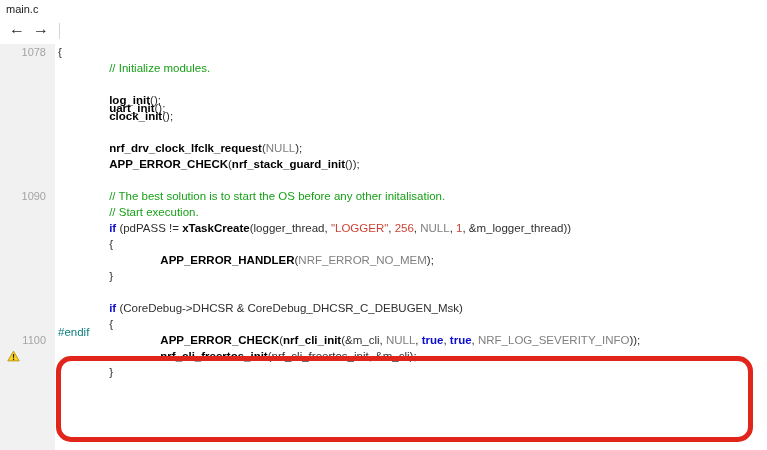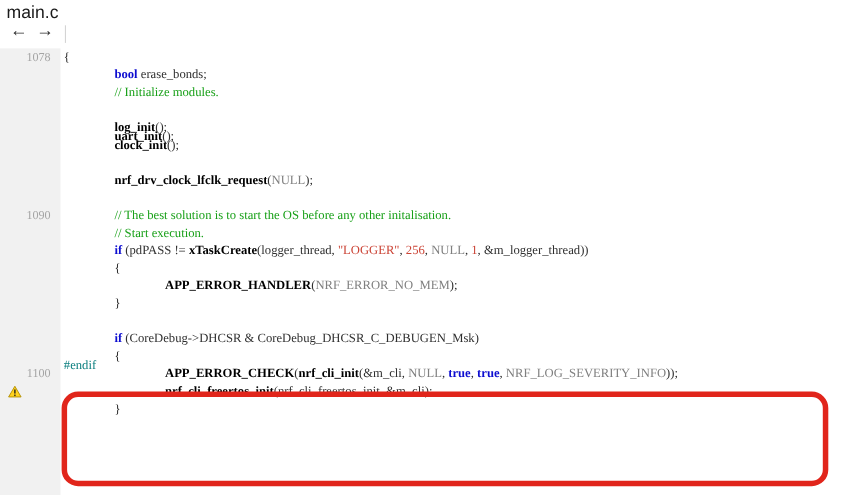--- a/index.html
+++ b/index.html
@@ -2,35 +2,35 @@
 <html style="--kw: #0d0dd0; --fn: #000000; --cm: #18a018; --str: #cb4335; --num: #cb4335; --pp: #0b7f7f; --mac: #7f7f7f; --pl: #2f2f2f; --lineno: #a4a4a4; --annot: #e1251b;"><head>
 <meta charset="utf-8">
 <style>
   html,body{margin:0;padding:0;}
   body{
     width:767px;height:450px;overflow:hidden;background:#ffffff;
     font-family:"Liberation Sans",sans-serif;position:relative;
   }
   
   .file-tab{
-    position:absolute;left:6px;top:3px;font-size:16px;color:#1a1a1a;
+    position:absolute;left:6px;top:3px;font-size:11px;color:#1a1a1a;
   }
   .nav-arrow{
     position:absolute;top:20px;font-size:16px;color:#2d2d2d;line-height:18px;
     cursor:default;user-select:none;
   }
   .nav-back{left:9px;}
   .nav-fwd{left:33px;}
   .nav-sep{
     position:absolute;left:59px;top:23px;width:1px;height:16px;background:#d4d4d4;
   }
   
   .editor{
     position:absolute;left:0;top:44px;width:609px;height:406px;
-    font-family:Liberation Serif, serif;
+    font-family:Liberation Sans, sans-serif;
   }
   .gutter-bg{
     position:absolute;left:0;top:0;width:55px;height:406px;background:#f1f1f1;
   }
   .code-lines{position:absolute;left:0;top:0;width:767px;}
   .code-line{display:flex;height:16px;}
   .gutter-cell{
     flex:none;width:55px;box-sizing:border-box;text-align:right;padding-right:9px;
     font-size:11px;line-height:16px;color:var(--lineno);position:relative;
   }
@@ -66,24 +66,20 @@
 
 <div class="editor">
   <div class="gutter-bg"></div>
   <div class="code-lines">
       <div class="code-line">
         <div class="gutter-cell">1078</div>
         <div class="code-cell" style="padding-left: calc(0ch + 3px);"><span class="tok-pl">{</span></div>
       </div>
       <div class="code-line">
         <div class="gutter-cell"></div>
-        <div class="code-cell" style="padding-left: calc(8ch + 3px);"><span class="tok-kw">bool</span><span class="tok-pl"> erase_bonds;</span></div>
-      </div>
-      <div class="code-line">
-        <div class="gutter-cell"></div>
         <div class="code-cell" style="padding-left: calc(8ch + 3px);"><span class="tok-cm">// Initialize modules.</span></div>
       </div>
       <div class="code-line">
         <div class="gutter-cell"></div>
         <div class="code-cell" style="padding-left: calc(8ch + 3px); margin-top: 24px;"><span class="tok-fn">uart_init</span><span class="tok-pl">();</span></div>
       </div>
       <div class="code-line">
         <div class="gutter-cell"></div>
         <div class="code-cell" style="padding-left: calc(8ch + 3px);"><span class="tok-fn">log_init</span><span class="tok-pl">();</span></div>
       </div>
@@ -91,20 +87,24 @@
         <div class="gutter-cell"></div>
         <div class="code-cell" style="padding-left: calc(8ch + 3px);"><span class="tok-fn">clock_init</span><span class="tok-pl">();</span></div>
       </div>
       <div class="code-line">
         <div class="gutter-cell"></div>
         <div class="code-cell" style="padding-left: calc(8ch + 3px);"></div>
       </div>
       <div class="code-line">
         <div class="gutter-cell"></div>
         <div class="code-cell" style="padding-left: calc(8ch + 3px);"><span class="tok-fn">nrf_drv_clock_lfclk_request</span><span class="tok-pl">(</span><span class="tok-mac">NULL</span><span class="tok-pl">);</span></div>
+      </div>
+      <div class="code-line">
+        <div class="gutter-cell"></div>
+        <div class="code-cell" style="padding-left: calc(8ch + 3px);"><span class="tok-fn">APP_ERROR_CHECK</span><span class="tok-pl">(</span><span class="tok-fn">nrf_stack_guard_init</span><span class="tok-pl">());</span></div>
       </div>
       <div class="code-line">
         <div class="gutter-cell"></div>
         <div class="code-cell" style="padding-left: calc(8ch + 3px);"></div>
       </div>
       <div class="code-line">
         <div class="gutter-cell">1090</div>
         <div class="code-cell" style="padding-left: calc(8ch + 3px);"><span class="tok-cm">// The best solution is to start the OS before any other initalisation.</span></div>
       </div>
       <div class="code-line">

